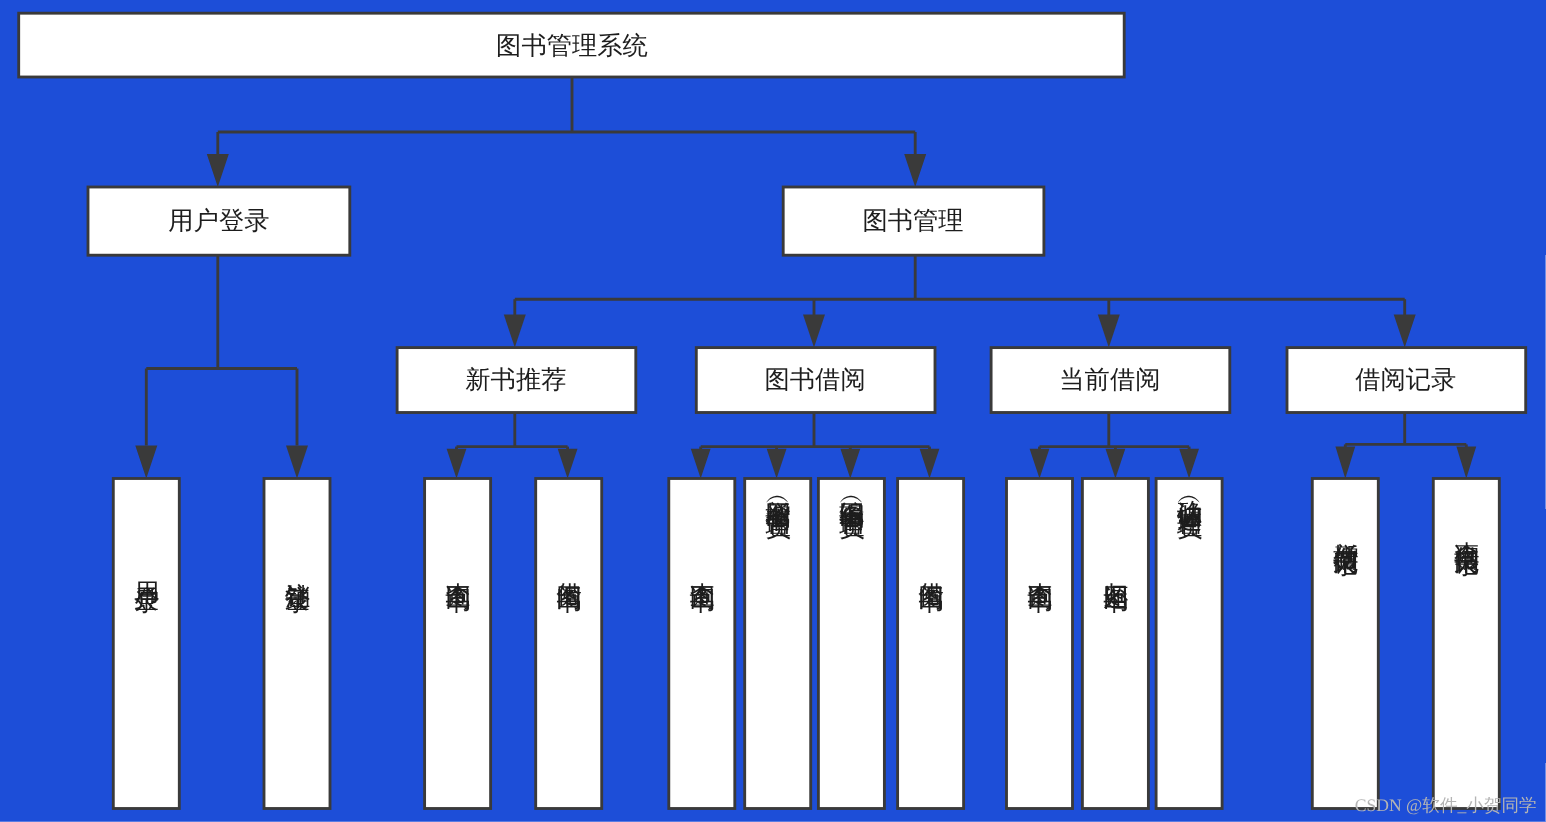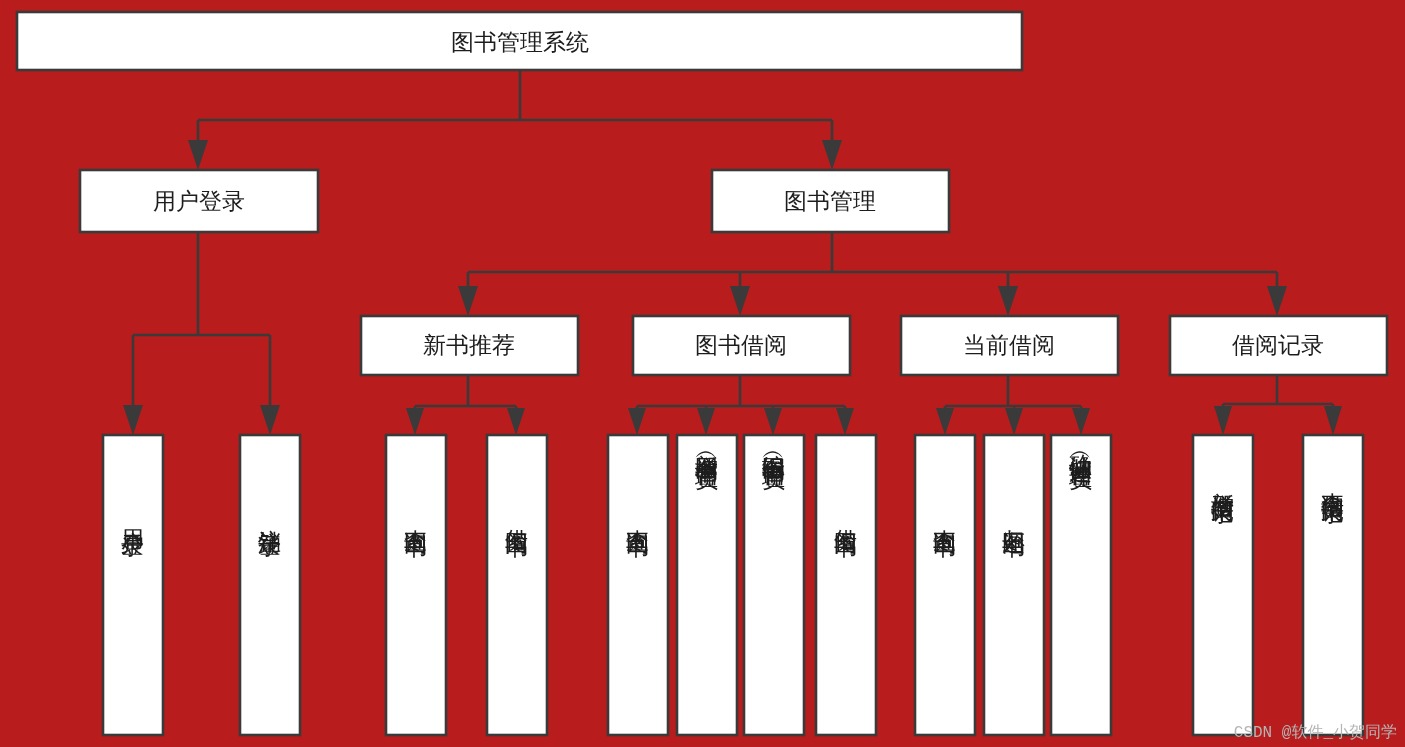--- a/index.html
+++ b/index.html
@@ -10,21 +10,21 @@
   body {
     width: 1405px;
     height: 747px;
     font-family: "DejaVu Sans", "Liberation Sans", sans-serif;
     overflow: hidden;
   }
   #diagram-root {
     position: relative;
     width: 1405px;
     height: 747px;
-    background: #b91c1c;
+    background: #1d4ed8;
   }
   svg#tree-svg {
     position: absolute;
     left: 0;
     top: 0;
     width: 1405px;
     height: 747px;
     display: block;
   }
   .node-box {
@@ -54,21 +54,21 @@
     font-size: 23px;
     fill: #1d1d1d;
     text-anchor: middle;
     writing-mode: vertical-rl;
     letter-spacing: 2px;
   }
   .watermark {
     position: absolute;
     right: 8px;
     bottom: 4px;
-    font-family: Liberation Mono, monospace;
+    font-family: Liberation Serif, serif;
     font-size: 16px;
     color: #b4b4b4;
     white-space: nowrap;
     pointer-events: none;
   }
 </style>
 </head>
 <body>
 
 <div id="diagram-root">

